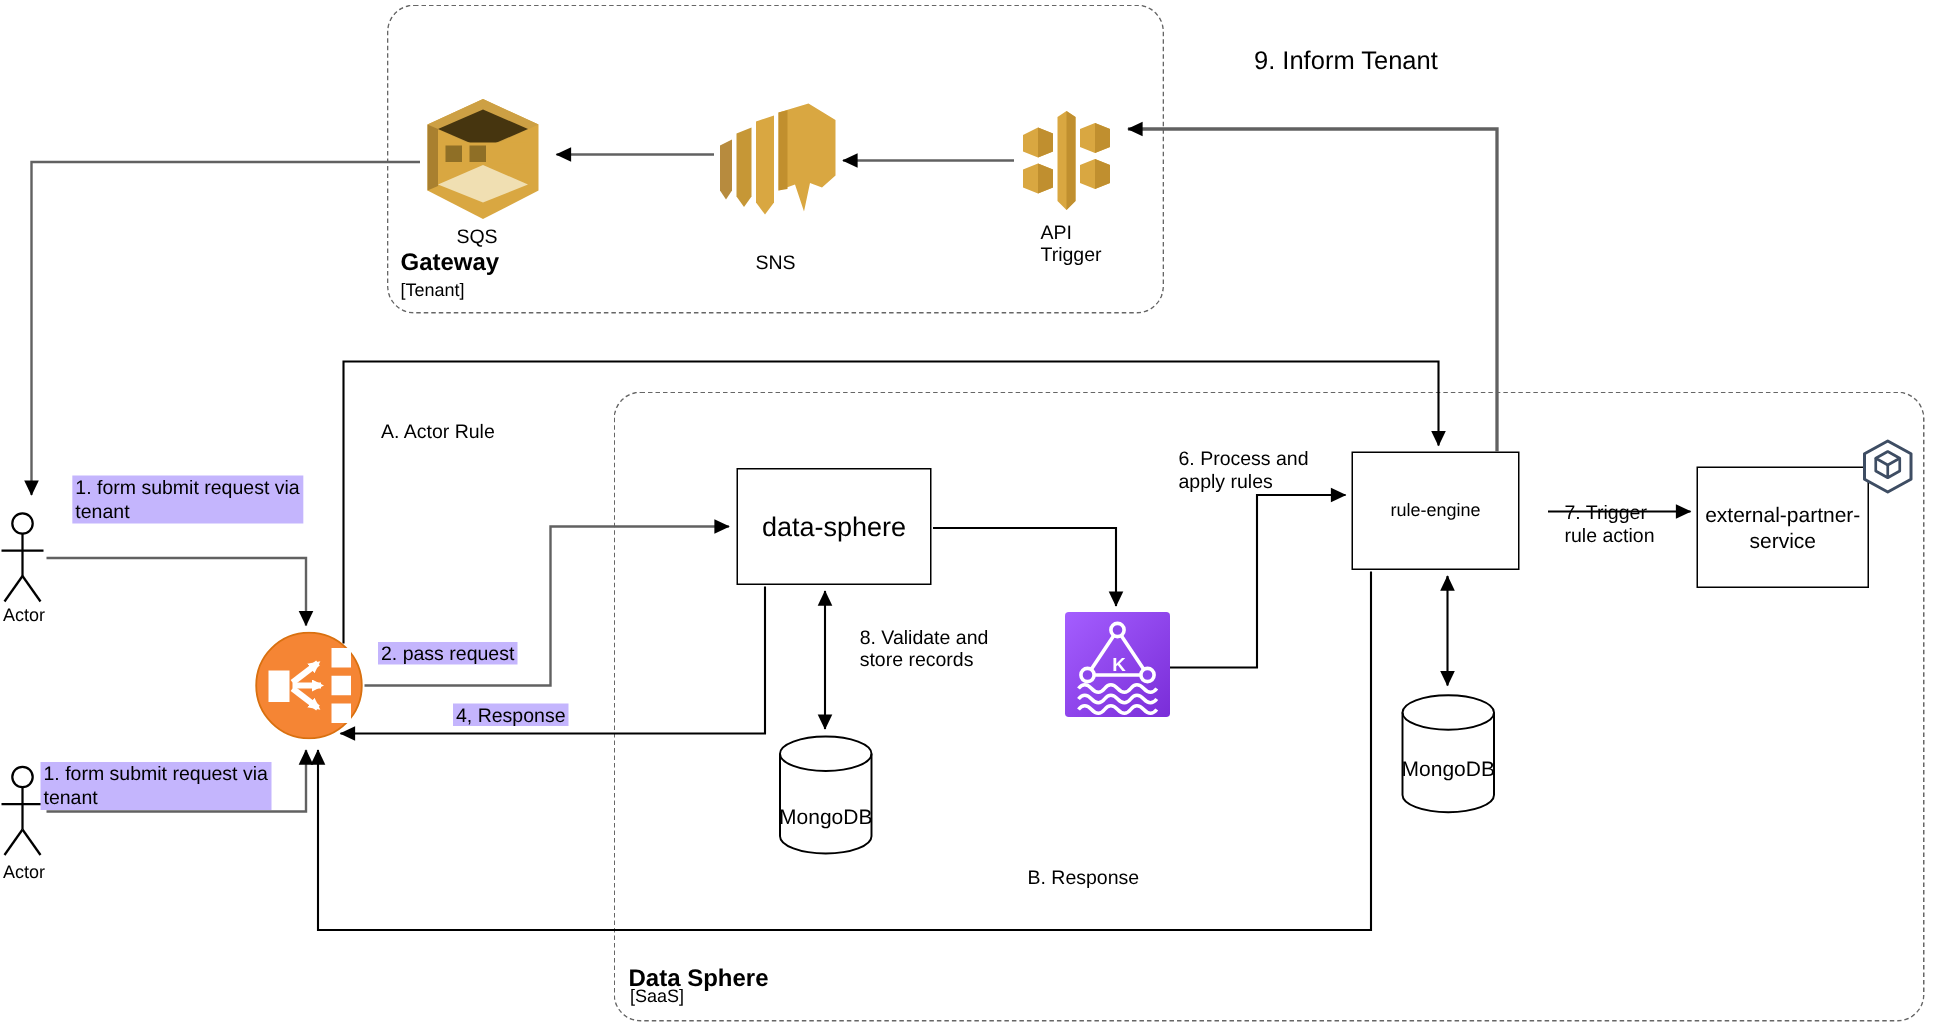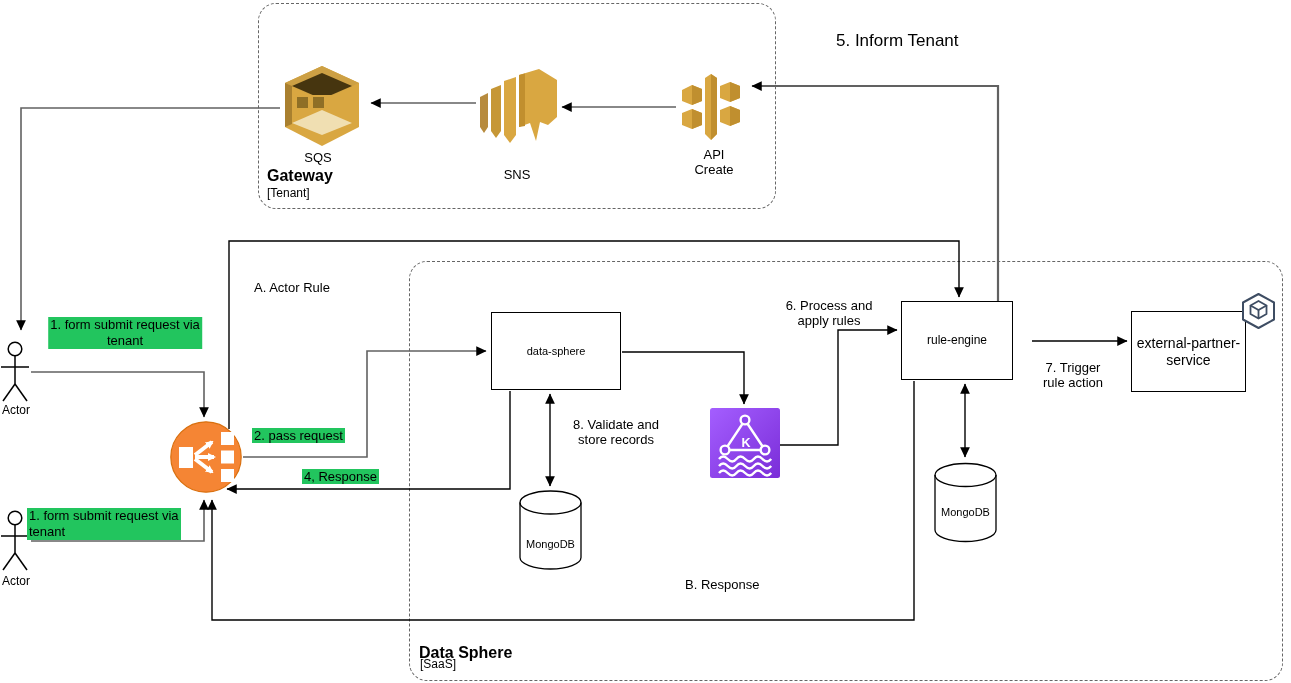--- a/index.html
+++ b/index.html
@@ -6,27 +6,27 @@
   html,body{background:#fff}
   body{font-family:"Liberation Sans",sans-serif;color:#000}
   .canvas{position:relative;width:1291px;height:683px;background:#fff;overflow:hidden}
   .group{position:absolute;border:1.6px dashed #666;border-radius:18px;z-index:0;background:transparent}
   .wires{position:absolute;left:0;top:0;z-index:1}
   .icon{position:absolute;z-index:2}
   .node-box{position:absolute;z-index:2;background:#fff;border:1px solid #000;
             display:flex;align-items:center;justify-content:center;text-align:center;
             white-space:pre-line;line-height:17px}
   .lbl{position:absolute;z-index:3;font-size:13px;line-height:15px;white-space:pre-line}
-  .lbl.bg{background:#22c55e;padding:0 2px}
-  .lbl.center{transform:translateX(-50%);text-align:center}
+  .lbl.bg{background:#c4b5fd;padding:0 2px}
+  .lbl.center{transform:translateX(-50%);}
   .lbl.big{font-size:17px;line-height:20px}
   .lbl.small{font-size:12px;line-height:14px}
   .group-title{position:absolute;z-index:3;font-weight:bold;font-size:16px;line-height:18px}
   .group-sub{position:absolute;z-index:3;font-size:12px;line-height:14px}
-  .cyl-label{position:absolute;z-index:3;font-size:11px;text-align:center;line-height:14px}
+  .cyl-label{position:absolute;z-index:3;font-size:14px;text-align:center;line-height:14px}
 </style>
 </head>
 <body>
 
 <div class="canvas">
 
   <div class="group" style="left:258px;top:3px;width:518px;height:206px"></div>
   <div class="group" style="left:409px;top:261px;width:874px;height:420px"></div>
 
   <svg class="wires" width="1291" height="683" viewBox="0 0 1291 683">
@@ -158,45 +158,45 @@
     <path d="M1,12.5 C1,18.8 14.6,24 31.5,24 C48.4,24 62,18.8 62,12.5" fill="none" stroke="#000" stroke-width="1.3"></path>
   </svg>
   <div class="cyl-label" style="left:519px;top:537px;width:63px">MongoDB</div>
 
   <svg class="icon" style="left:934px;top:462px" width="63" height="81" viewBox="0 0 63 80">
     <path d="M1,12.5 C1,6.2 14.6,1 31.5,1 C48.4,1 62,6.2 62,12.5 L62,67.5 C62,73.8 48.4,79 31.5,79 C14.6,79 1,73.8 1,67.5 Z" fill="#fff" stroke="#000" stroke-width="1.3"></path>
     <path d="M1,12.5 C1,18.8 14.6,24 31.5,24 C48.4,24 62,18.8 62,12.5" fill="none" stroke="#000" stroke-width="1.3"></path>
   </svg>
   <div class="cyl-label" style="left:934px;top:505px;width:63px">MongoDB</div>
 
-  <div class="node-box" style="left:491px;top:312px;width:130px;height:78px;font-size:11px">data-sphere</div>
+  <div class="node-box" style="left:491px;top:312px;width:130px;height:78px;font-size:18px">data-sphere</div>
   <div class="node-box" style="left:901px;top:301px;width:112px;height:79px;font-size:12px">rule-engine</div>
   <div class="node-box" style="left:1131px;top:311px;width:115px;height:81px;font-size:14px">external-partner-
 service</div>
 
   <div class="lbl center" style="left:318px;top:150px">SQS</div>
   <div class="group-title" style="left:267px;top:167px">Gateway</div>
   <div class="group-sub" style="left:267px;top:186px">[Tenant]</div>
   <div class="lbl center" style="left:517px;top:167px">SNS</div>
   <div class="lbl center" style="left:714px;top:147px">API
-Create</div>
+Trigger</div>
   <div class="group-title" style="left:419px;top:644px">Data Sphere</div>
   <div class="group-sub" style="left:420px;top:657px">[SaaS]</div>
   <div class="lbl small" style="left:2px;top:403px">Actor</div>
   <div class="lbl small" style="left:2px;top:574px">Actor</div>
 
-  <div class="lbl big" style="left:836px;top:31px">5. Inform Tenant</div>
+  <div class="lbl big" style="left:836px;top:31px">9. Inform Tenant</div>
   <div class="lbl" style="left:254px;top:280px">A. Actor Rule</div>
   <div class="lbl center bg" style="left:125px;top:317px;line-height:16px">1. form submit request via
 tenant</div>
   <div class="lbl bg" style="left:252px;top:428px">2. pass request</div>
   <div class="lbl bg" style="left:302px;top:469px">4, Response</div>
   <div class="lbl bg" style="left:27px;top:508px;line-height:16px">1. form submit request via
 tenant</div>
   <div class="lbl center" style="left:616px;top:417px">8. Validate and
 store records</div>
   <div class="lbl center" style="left:829px;top:298px">6. Process and
 apply rules</div>
-  <div class="lbl center" style="left:1073px;top:360px">7. Trigger
+  <div class="lbl center" style="left:1073px;top:334px">7. Trigger
 rule action</div>
   <div class="lbl" style="left:685px;top:577px">B. Response</div>
 
 </div>
 
 </body></html>

